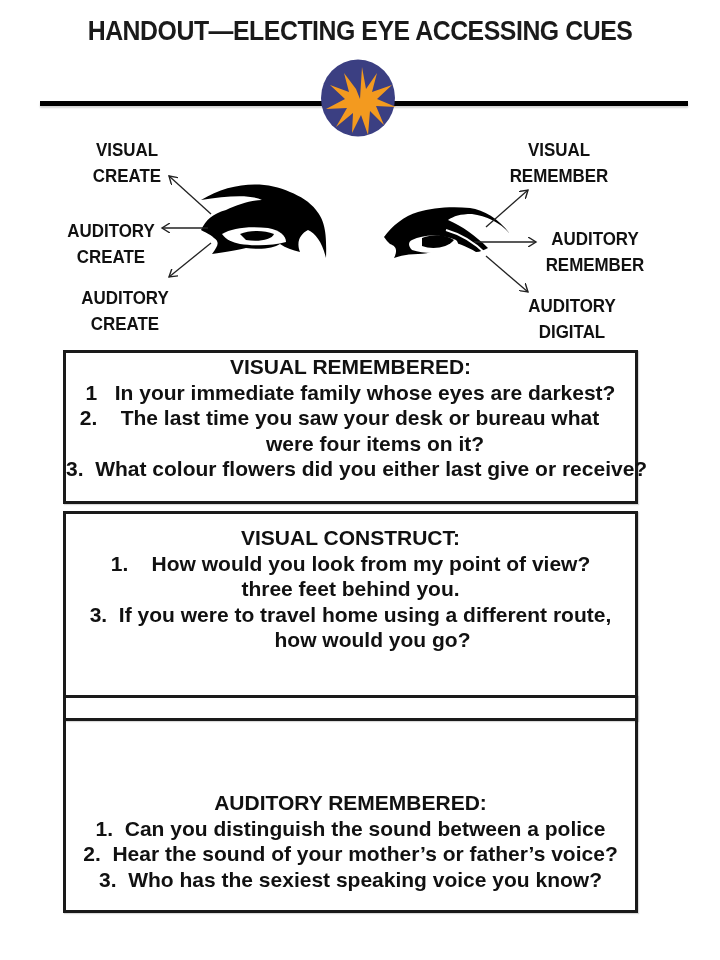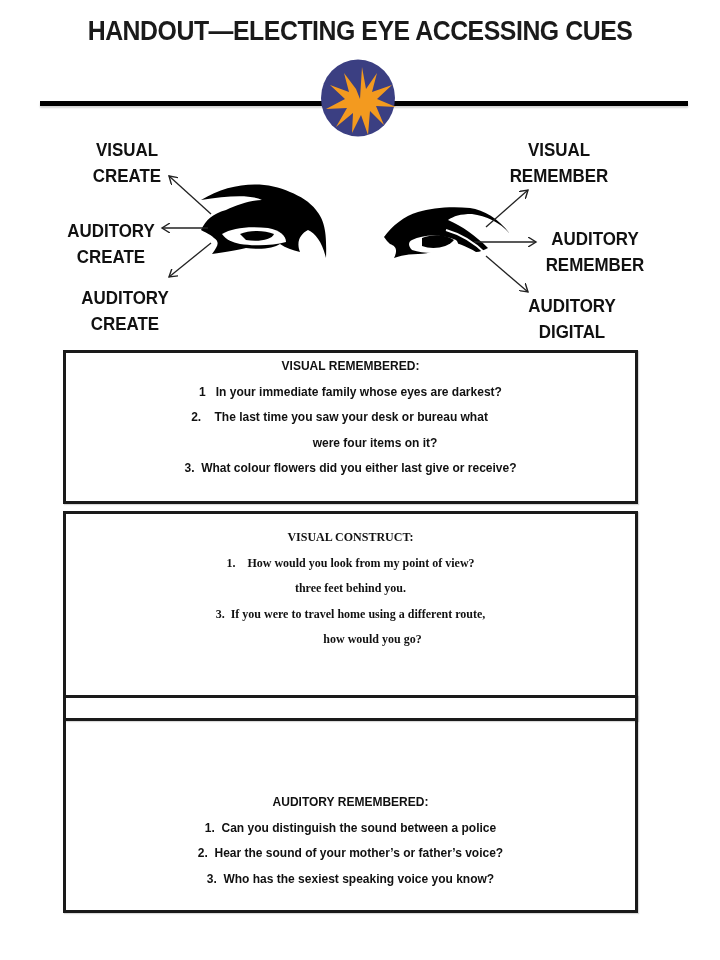--- a/index.html
+++ b/index.html
@@ -17,21 +17,21 @@
     box-shadow: 0 2px 2px rgba(0,0,0,0.18);
   }
   .logo { position: absolute; left: 320px; top: 59px; width: 76px; height: 78px; }
   .diagram { position: absolute; left: 0; top: 130px; width: 632px; height: 215px; }
   .cue {
     position: absolute; font-size: 18px; font-weight: bold; text-align: center; line-height: 26px;
     color: #111; transform: scaleX(0.94);
   }
   .box {
     position: absolute; left: 63px; width: 575px; border: 3px solid #1a1a1a; box-sizing: border-box;
-    text-align: center; font-size: 12px; font-weight: bold; line-height: 25.5px; color: #111;
+    text-align: center; font-size: 21px; font-weight: bold; line-height: 25.5px; color: #111;
     box-shadow: 1px 1px 1px rgba(0,0,0,0.15);
   }
   .box .inner { position: absolute; left: 0; right: 0; }
   .line { display: block; white-space: pre; }
 </style>
 </head>
 <body>
 
 <div class="title">HANDOUT—ELECTING EYE ACCESSING CUES</div>
 
@@ -103,21 +103,21 @@
 <div class="box" style="top:350px; height:154px;">
   <div class="inner" style="top:1px;">
     <span class="line">VISUAL REMEMBERED:</span>
     <span class="line">1   In your immediate family whose eyes are darkest?</span>
     <span class="line" style="padding-right:22px">2.    The last time you saw your desk or bureau what</span>
     <span class="line" style="padding-left:49px">were four items on it?</span>
     <span class="line">3.  What colour flowers did you either last give or receive?</span>
   </div>
 </div>
 
-<div class="box" style="top:511px; height:210px;font-family:Liberation Serif, serif;">
+<div class="box" style="top:511px; height:210px;">
   <div class="inner" style="top:11px;">
     <span class="line">VISUAL CONSTRUCT:</span>
     <span class="line">1.    How would you look from my point of view?</span>
     <span class="line" style="">three feet behind you.</span>
     <span class="line">3.  If you were to travel home using a different route,</span>
     <span class="line" style="padding-left:44px">how would you go?</span>
   </div>
 </div>
 
 <div class="box" style="top:695px; height:218px;">

